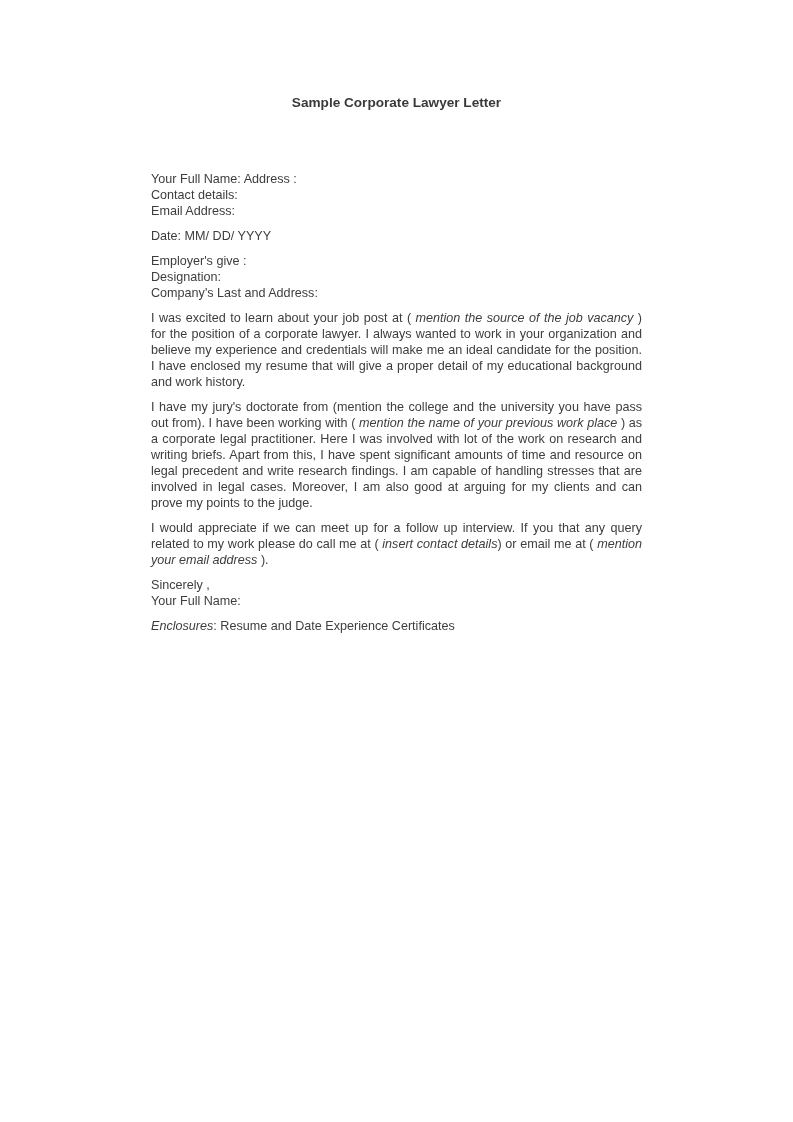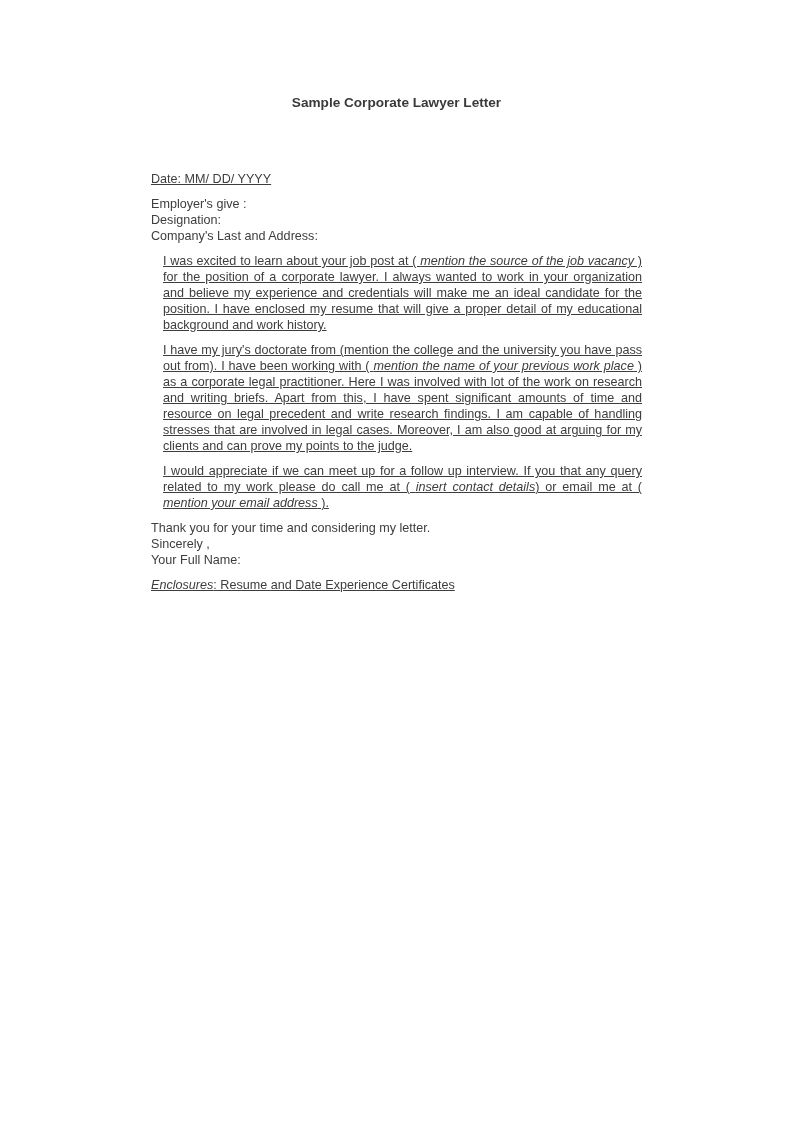--- a/index.html
+++ b/index.html
@@ -30,54 +30,56 @@
     color: #3a3a3a;
   }
   .block {
     margin: 0 0 9px 0;
   }
   .block .line {
     line-height: 16px;
   }
   p.para {
     margin: 0 0 9px 0;
-    text-decoration: underline;
   }
   p.just {
     text-align: justify;
-    margin-left: 12px;
   }
   em {
     font-style: italic;
   }
 </style>
 </head>
 <body>
 
 <div class="page">
 
   <h1 class="title">Sample Corporate Lawyer Letter</h1>
 
+  <div class="block">
+    <div class="line">Your Full Name: Address :</div>
+    <div class="line">Contact details:</div>
+    <div class="line">Email Address:</div>
+  </div>
 
   <p class="para">Date: MM/ DD/ YYYY</p>
 
   <div class="block">
     <div class="line">Employer's give :</div>
     <div class="line">Designation:</div>
     <div class="line">Company's Last and Address:</div>
   </div>
 
 
   <p class="para just"><span>I was excited to learn about your job post at ( </span><em>mention the source of the job vacancy</em><span> ) for the position of a corporate lawyer. I always wanted to work in your organization and believe my experience and credentials will make me an ideal candidate for the position. I have enclosed my resume that will give a proper detail of my educational background and work history.</span></p>
 
   <p class="para just"><span>I have my jury's doctorate from (mention the college and the university you have pass out from). I have been working with ( </span><em>mention the name of your previous work place</em><span> ) as a corporate legal practitioner. Here I was involved with lot of the work on research and writing briefs. Apart from this, I have spent significant amounts of time and resource on legal precedent and write research findings. I am capable of handling stresses that are involved in legal cases. Moreover, I am also good at arguing for my clients and can prove my points to the judge.</span></p>
 
   <p class="para just"><span>I would appreciate if we can meet up for a follow up interview. If you that any query related to my work please do call me at ( </span><em>insert contact details</em><span>) or email me at ( </span><em>mention your email address</em><span> ).</span></p>
 
   <div class="block">
-    <div class="line">Thank you for your time and considering my letter.</div>
     <div class="line">Sincerely ,</div>
     <div class="line">Your Full Name:</div>
   </div>
 
   <p class="para"><em>Enclosures</em><span>: Resume and Date Experience Certificates</span></p>
 
 </div>
 
 </body></html>

